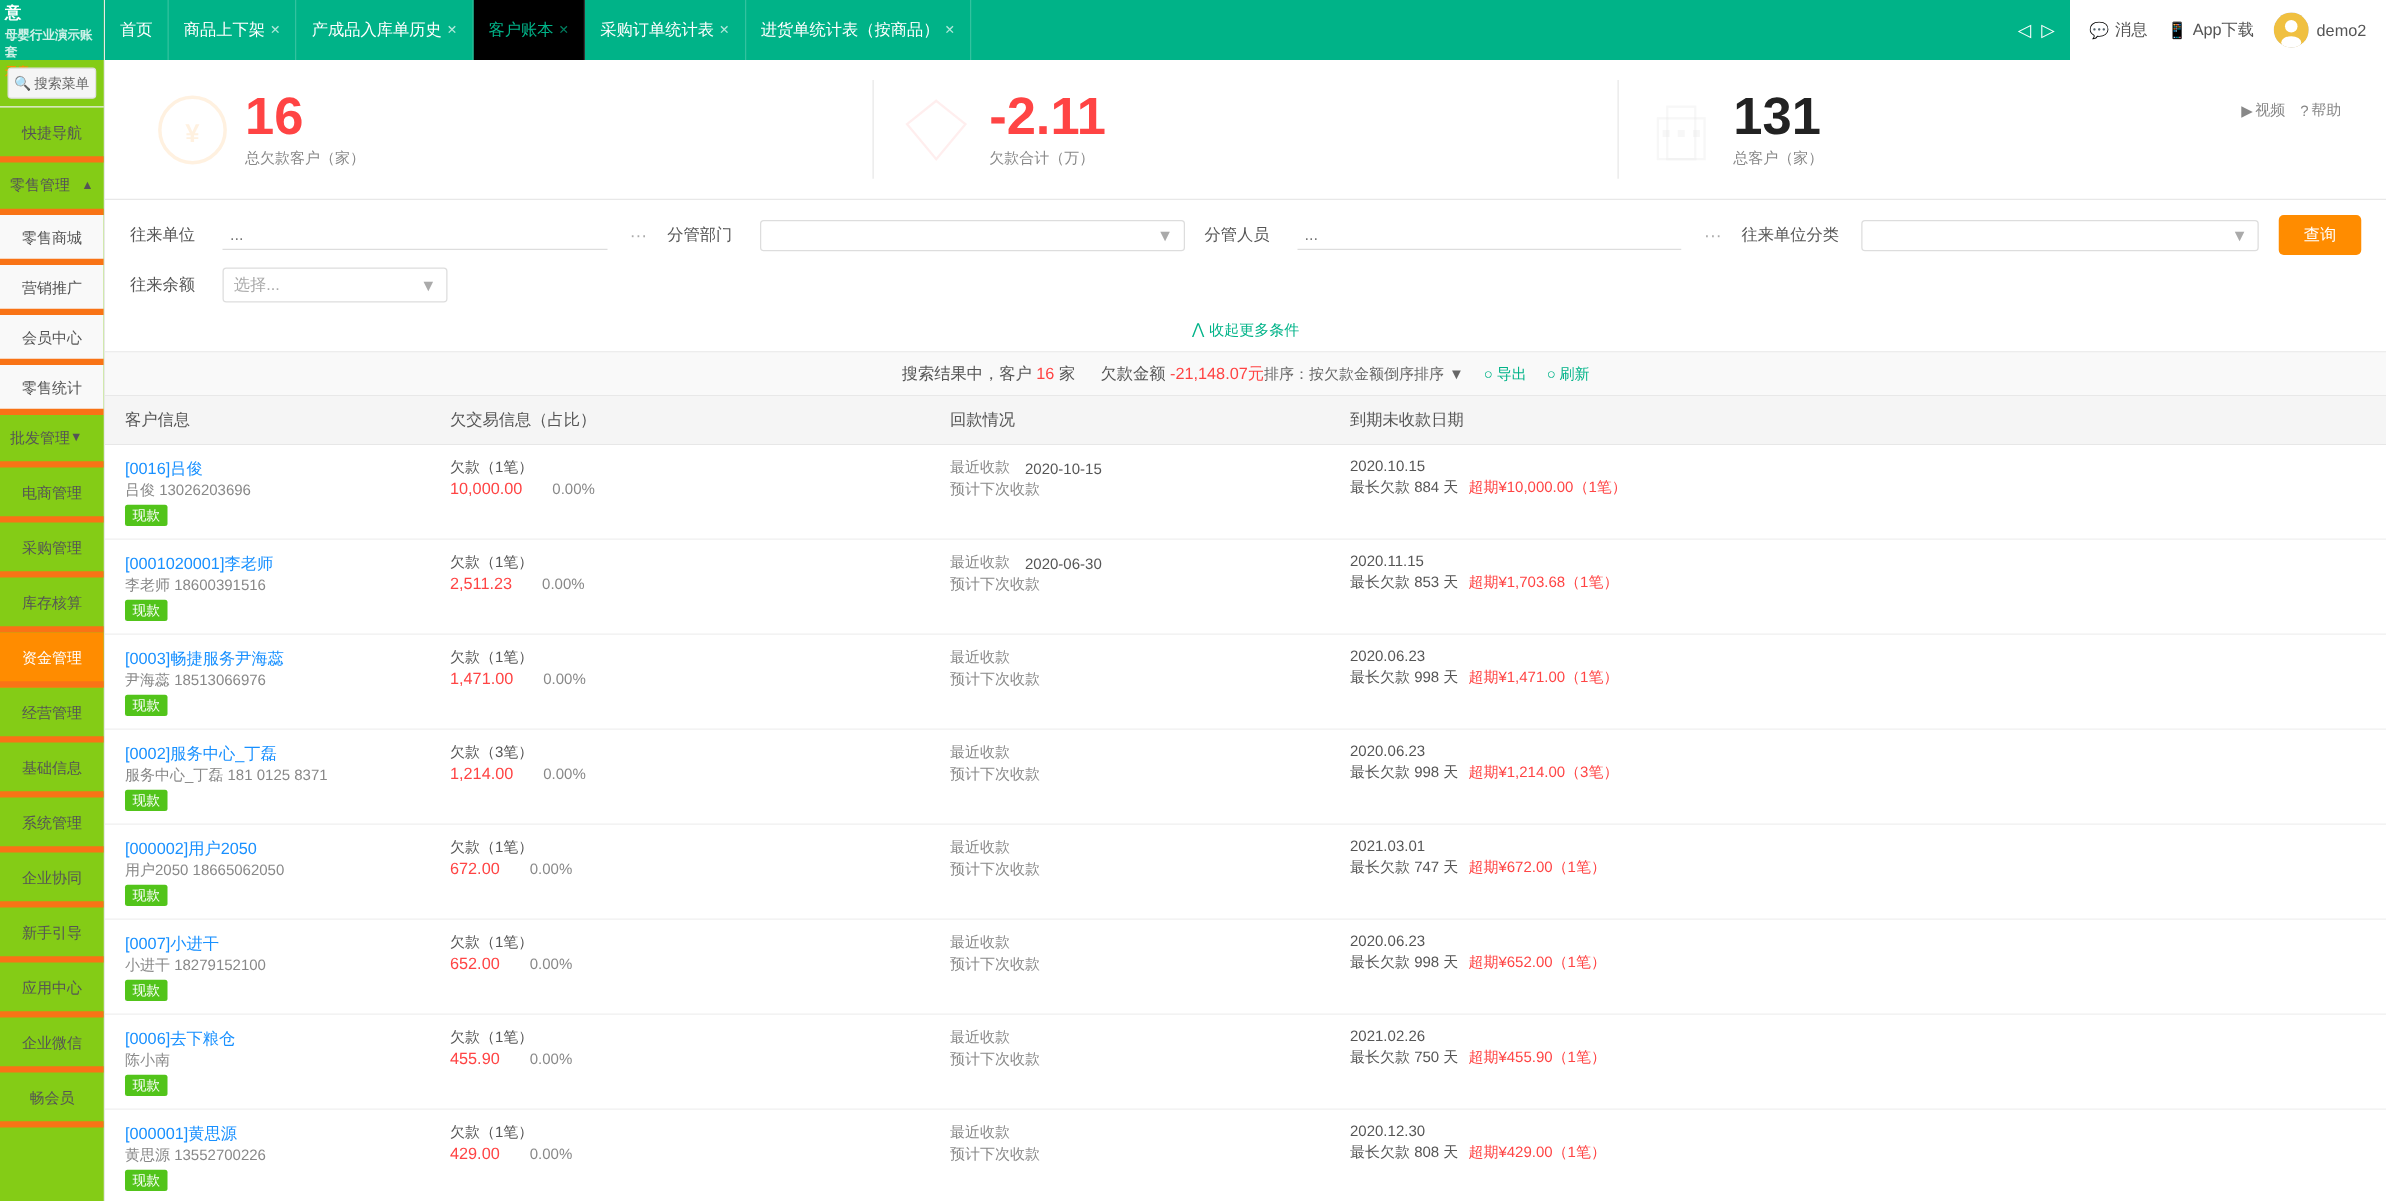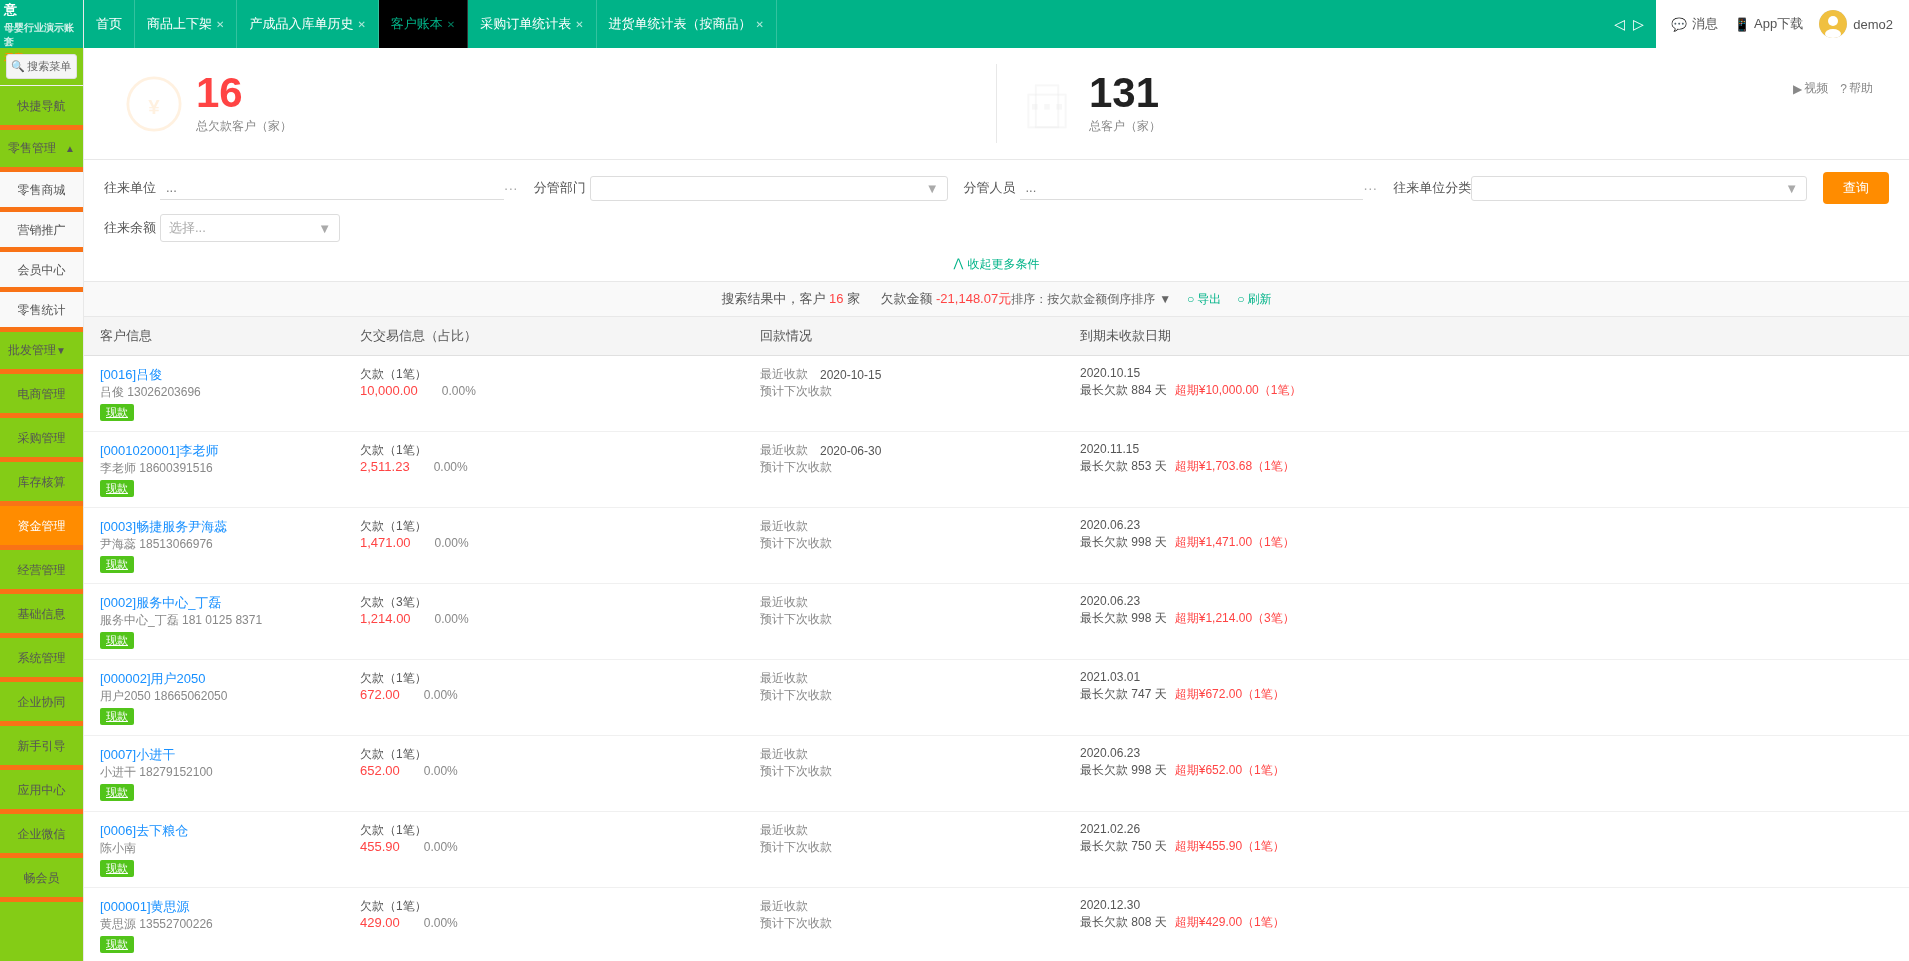--- a/index.html
+++ b/index.html
@@ -29,21 +29,21 @@
     .stat-icon svg { width: 56px; height: 56px; }
     .stat-content { }
     .stat-number { font-size: 42px; font-weight: bold; line-height: 1; }
     .stat-number.red { color: #ff4444; }
     .stat-number.black { color: #222; }
     .stat-label { font-size: 12px; color: #888; margin-top: 4px; }
 
     
     .filters-area { background: #fff; padding: 12px 20px 4px; border-bottom: 1px solid #e8e8e8; }
     .filter-row { display: flex; align-items: center; gap: 16px; margin-bottom: 10px; }
-    .filter-item { display: flex; align-items: center; gap: 0; flex: 1; }
+    .filter-item { display: flex; align-items: center; gap: 18px; flex: 1; }
     .filter-label { font-size: 13px; color: #555; white-space: nowrap; min-width: 56px; }
     .filter-input { flex: 1; border: none; border-bottom: 1px solid #ddd; padding: 4px 6px; font-size: 13px; color: #333; background: transparent; outline: none; }
     .filter-select { flex: 1; border: 1px solid #ddd; border-radius: 3px; padding: 4px 8px; font-size: 13px; color: #333; background: #fff; cursor: pointer; display: flex; align-items: center; justify-content: space-between; }
     .filter-dots { color: #aaa; font-size: 14px; }
     .filter-arrow { color: #aaa; }
     .filter-collapse { display: flex; justify-content: center; padding: 4px 0; color: #00b388; font-size: 12px; cursor: pointer; }
     .query-btn { background: #ff8c00; color: #fff; border: none; border-radius: 4px; padding: 7px 20px; font-size: 13px; cursor: pointer; white-space: nowrap; }
 
     
     .results-info { background: #f9f9f9; padding: 8px 20px; border-bottom: 1px solid #e8e8e8; display: flex; align-items: center; justify-content: center; }
@@ -53,21 +53,21 @@
     .sort-btn { display: flex; align-items: center; gap: 4px; cursor: pointer; }
     .action-btn { display: flex; align-items: center; gap: 3px; cursor: pointer; color: #00b388; }
 
     
     .table-container { flex: 1; overflow-y: auto; background: #fff; }
     .data-table { width: 100%; border-collapse: collapse; }
     .data-table th { background: #f5f5f5; padding: 10px 16px; text-align: left; font-size: 13px; color: #555; font-weight: normal; border-bottom: 1px solid #e0e0e0; position: sticky; top: 0; z-index: 5; }
     .data-table td { padding: 10px 16px; border-bottom: 1px solid #f0f0f0; vertical-align: top; }
     .customer-id { color: #1890ff; text-decoration: none; cursor: pointer; font-size: 13px; }
     .customer-phone { color: #888; font-size: 12px; }
-    .customer-tag { display: inline-block; background: #52c41a; color: #fff; font-size: 11px; padding: 1px 6px; border-radius: 2px; margin-top: 3px; text-decoration: underline; }
+    .customer-tag { display: inline-block; background: #52c41a; color: #fff; font-size: 11px; padding: 1px 6px; border-radius: 2px; margin-top: 3px; }
     .amount-red { color: #ff4444; font-size: 13px; }
     .amount-label { color: #555; font-size: 12px; }
     .percent { color: #888; font-size: 12px; }
     .overdue-red { color: #ff4444; font-size: 12px; cursor: pointer; }
     .date-info { font-size: 12px; color: #555; }
     .next-payment { color: #888; font-size: 12px; }
     .recent-payment { color: #888; font-size: 12px; }
 
     
     ::-webkit-scrollbar { width: 6px; }
@@ -221,20 +221,31 @@
           <circle cx="30" cy="30" r="28" stroke="#ff8c00" stroke-width="3" fill="none" opacity="0.4"></circle>
           <text x="50%" y="58%" dominant-baseline="middle" text-anchor="middle" font-size="22" fill="#ff8c00" opacity="0.4" font-weight="bold">¥</text>
         </svg>
       </div>
       <div class="stat-content">
         <div class="stat-number red">16</div>
         <div class="stat-label">总欠款客户（家）</div>
       </div>
     </div>
 
+    <div class="stat-card">
+      <div class="stat-icon">
+        <svg viewBox="0 0 60 60" fill="none">
+          <polygon points="30,5 55,25 30,55 5,25" stroke="#ff4444" stroke-width="2" fill="none" opacity="0.3"></polygon>
+        </svg>
+      </div>
+      <div class="stat-content">
+        <div class="stat-number red">-2.11</div>
+        <div class="stat-label">欠款合计（万）</div>
+      </div>
+    </div>
 
     <div class="stat-card" style="position:relative;">
       <div class="stat-icon">
         <svg viewBox="0 0 60 60" fill="none">
           <rect x="10" y="20" width="40" height="35" stroke="#aaa" stroke-width="2" fill="none" opacity="0.3"></rect>
           <rect x="18" y="10" width="24" height="45" stroke="#aaa" stroke-width="2" fill="none" opacity="0.3"></rect>
           <rect x="14" y="30" width="6" height="6" fill="#aaa" opacity="0.3"></rect>
           <rect x="27" y="30" width="6" height="6" fill="#aaa" opacity="0.3"></rect>
           <rect x="40" y="30" width="6" height="6" fill="#aaa" opacity="0.3"></rect>
         </svg>

